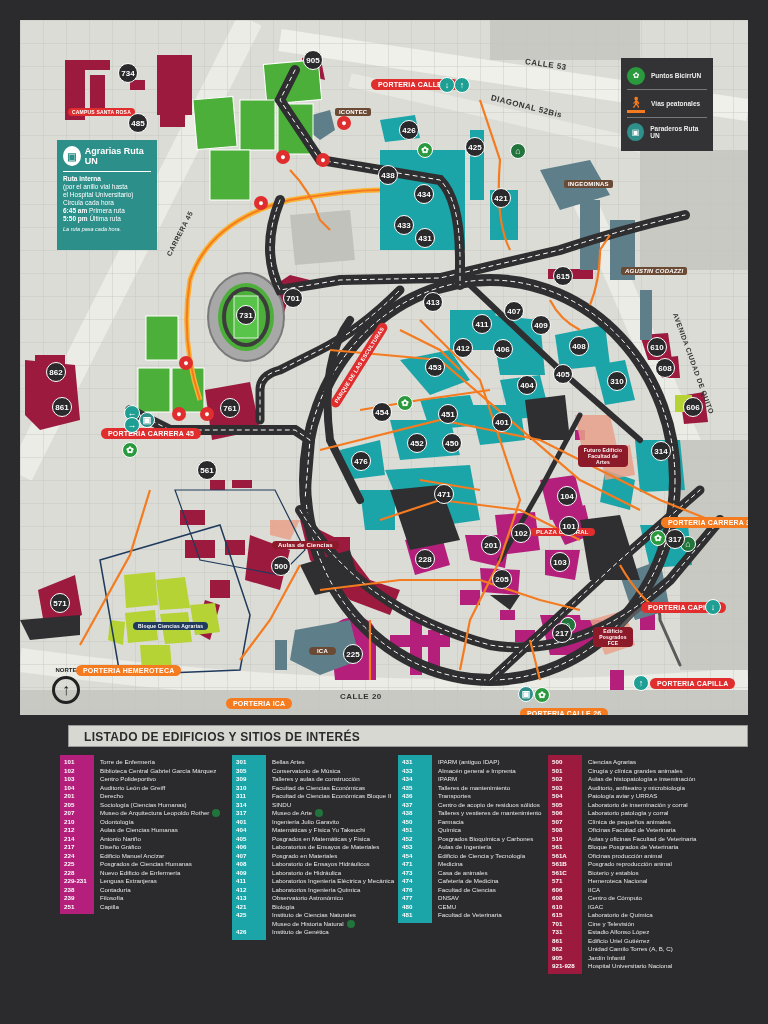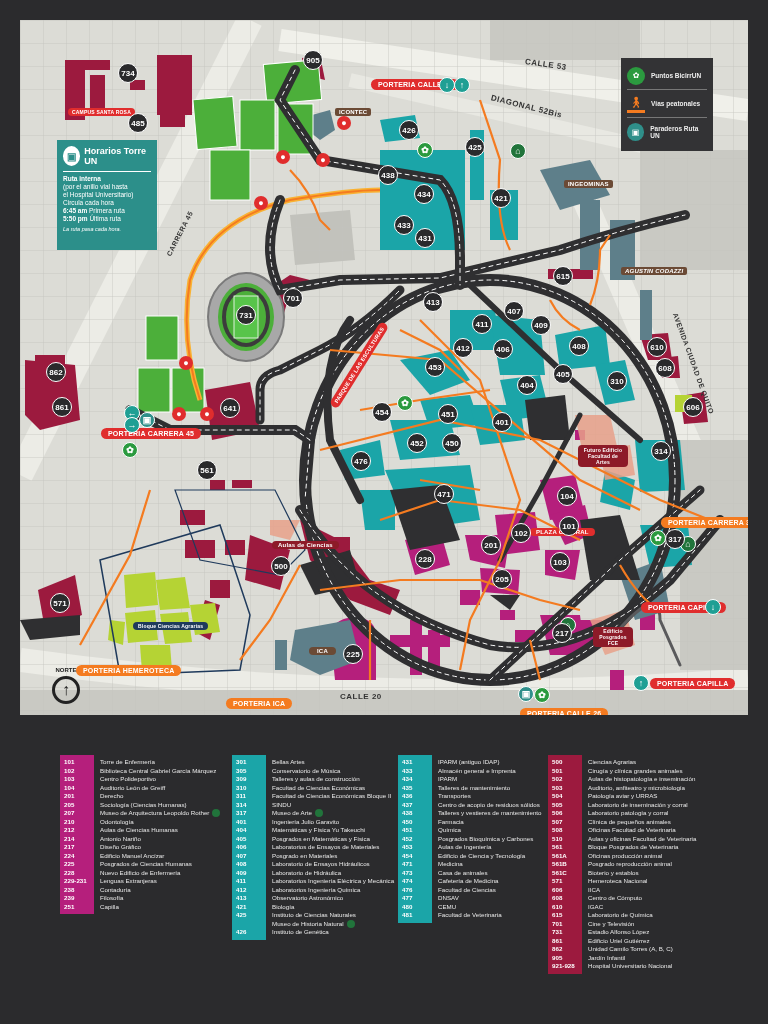--- a/index.html
+++ b/index.html
@@ -260,21 +260,21 @@
 
   <div class="street" style="left:505px;top:40px;transform:rotate(8deg);">CALLE 53</div>
   <div class="street" style="left:470px;top:82px;transform:rotate(14deg);">DIAGONAL 52Bis</div>
   <div class="street" style="left:135px;top:210px;transform:rotate(-63deg);font-size:7px;">CARRERA 45</div>
   <div class="street" style="left:620px;top:340px;transform:rotate(70deg);font-size:7px;">AVENIDA CIUDAD DE QUITO</div>
   <div class="street" style="left:320px;top:672px;">CALLE 20</div>
 
   <div class="info-box">
     <div class="hdr">
       <div class="busc">▣</div>
-      <div class="htitle">Horarios Torre UN</div>
+      <div class="htitle">Agrarias Ruta UN</div>
     </div>
     <hr>
     <div class="l b">Ruta interna</div>
     <div class="l">(por el anillo vial hasta</div>
     <div class="l">el Hospital Universitario)</div>
     <div class="l">Circula cada hora</div>
     <div class="l"><span class="b">6:45 am</span> <span>Primera ruta</span></div>
     <div class="l"><span class="b">5:50 pm</span> <span>Última ruta</span></div>
     <div class="it">La ruta pasa cada hora.</div>
   </div>
@@ -372,21 +372,21 @@
       <div class="num" style="left: 428px; top: 394px;">451</div>
       <div class="num" style="left: 482px; top: 402px;">401</div>
       <div class="num" style="left: 397px; top: 423px;">452</div>
       <div class="num" style="left: 432px; top: 423px;">450</div>
       <div class="num" style="left: 641px; top: 431px;">314</div>
       <div class="num" style="left: 341px; top: 441px;">476</div>
       <div class="num" style="left: 424px; top: 474px;">471</div>
       <div class="num" style="left: 547px; top: 476px;">104</div>
       <div class="num" style="left: 42px; top: 387px;">861</div>
       <div class="num" style="left: 36px; top: 352px;">862</div>
-      <div class="num" style="left: 210px; top: 388px;">641</div>
+      <div class="num" style="left: 210px; top: 388px;">761</div>
       <div class="num" style="left: 187px; top: 450px;">561</div>
       <div class="num" style="left: 549px; top: 506px;">101</div>
       <div class="num" style="left: 501px; top: 513px;">102</div>
       <div class="num" style="left: 655px; top: 519px;">317</div>
       <div class="num" style="left: 471px; top: 525px;">201</div>
       <div class="num" style="left: 261px; top: 546px;">500</div>
       <div class="num" style="left: 405px; top: 539px;">228</div>
       <div class="num" style="left: 540px; top: 542px;">103</div>
       <div class="num" style="left: 482px; top: 559px;">205</div>
       <div class="num" style="left: 40px; top: 583px;">571</div>
@@ -394,20 +394,21 @@
       <div class="num" style="left: 333px; top: 634px;">225</div>
     </div>
 
   <div class="north">
     <div class="nl">NORTE</div>
     <div class="nc">↑</div>
   </div>
 </div>
 
 <div class="list">
+  <div class="list-title">LISTADO DE EDIFICIOS Y SITIOS DE INTERÉS</div>
   <div class="col" id="col0" style="left:40px;">
       <div class="bar" style="background: rgb(181, 31, 124); height: 159px;"></div>
       <div style="position: relative; padding-top: 3px;">
         <div class="item">
           <span class="code">101</span>
           <span class="name">Torre de Enfermería</span>
         </div>
         <div class="item">
           <span class="code">102</span>
           <span class="name">Biblioteca Central Gabriel García Márquez</span>

